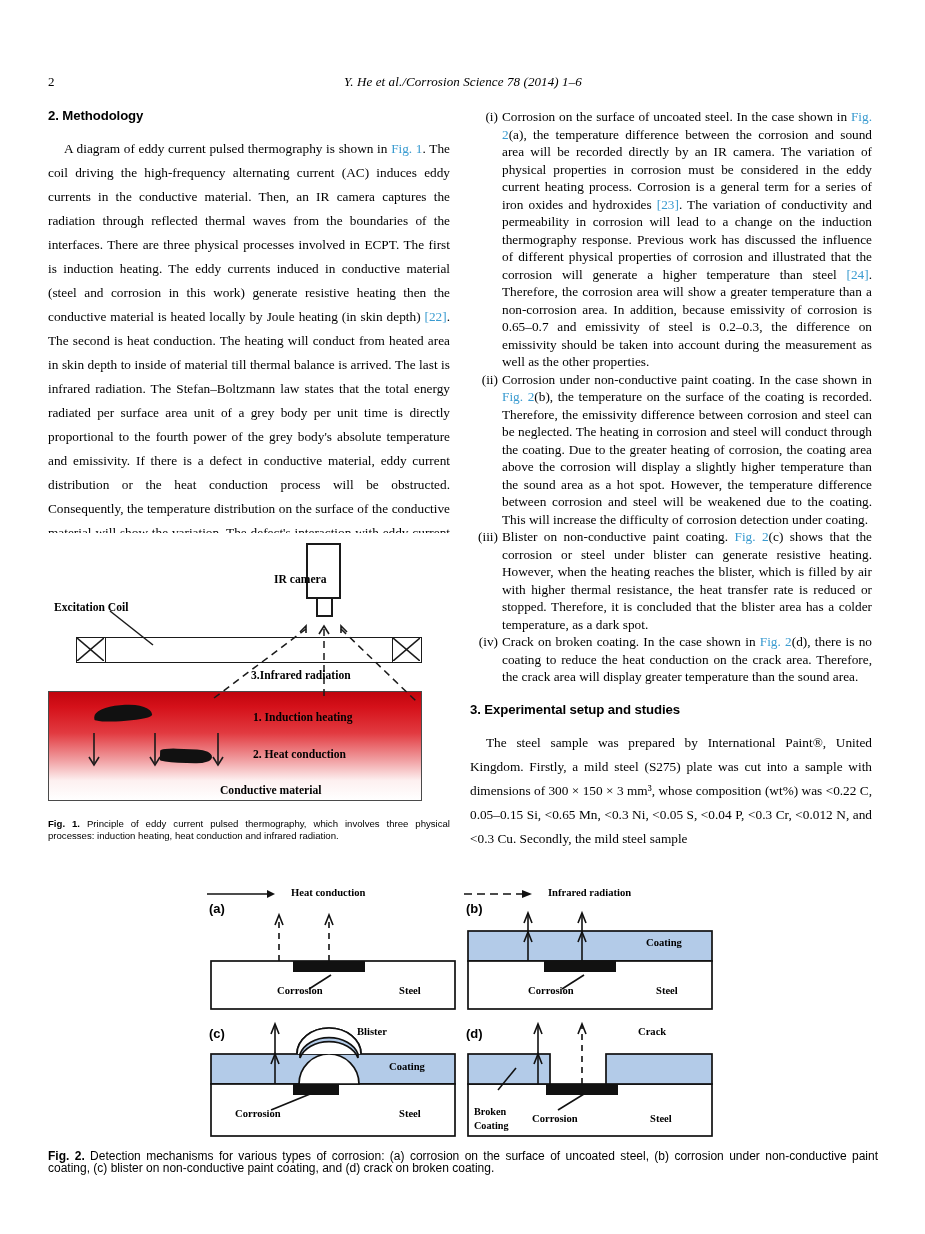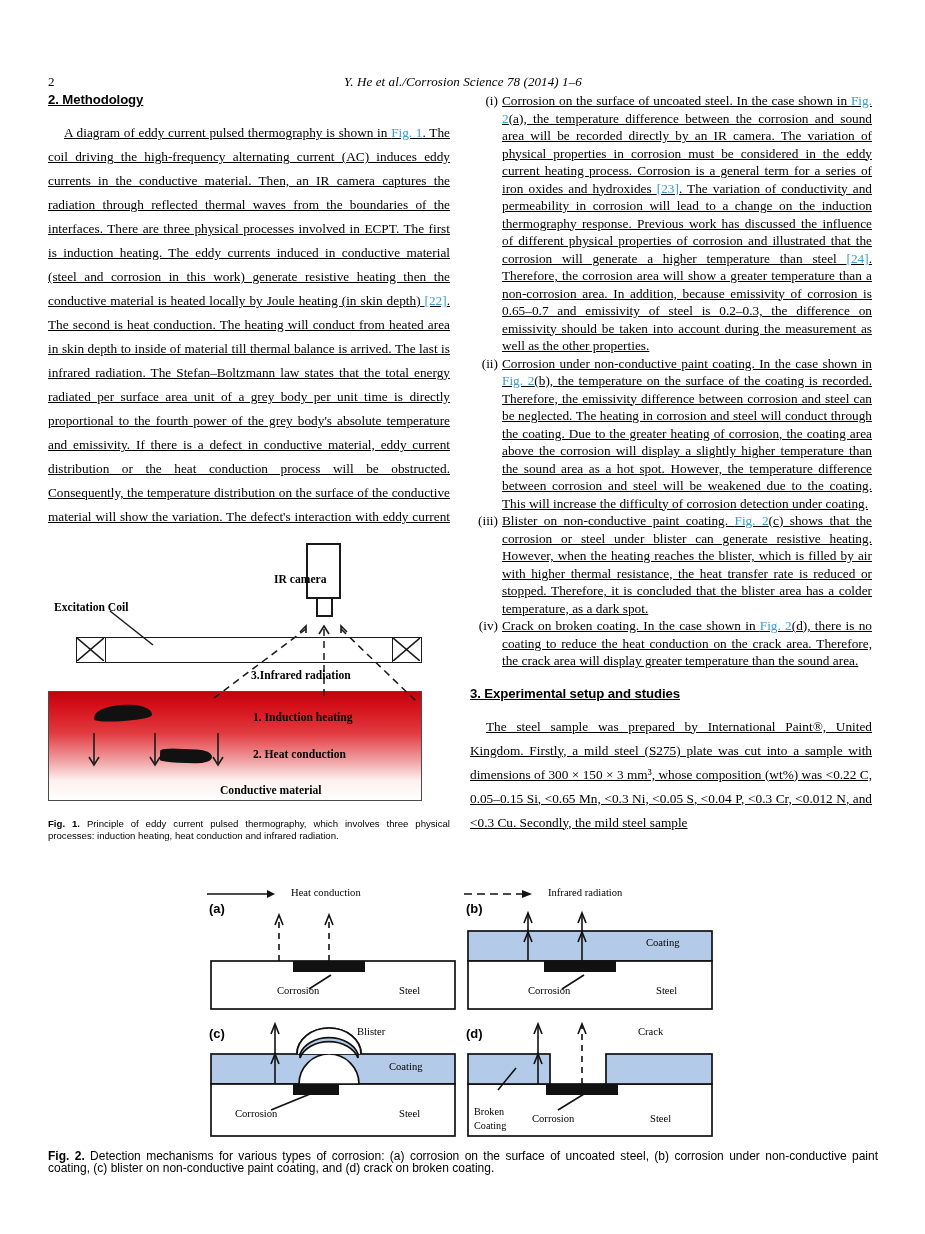--- a/index.html
+++ b/index.html
@@ -17,21 +17,21 @@
   
   .runhead { position:absolute; left:48px; top:74px; width:830px; height:18px; }
   .folio { position:absolute; left:0; top:0; font-size:13px; }
   .runtitle {
     position:absolute; left:0; top:0; width:830px;
     text-align:center; font-style:italic; font-size:13px;
     letter-spacing:0.1px;
   }
 
   
-  .col { position:absolute; top:92px; width:402px;text-decoration:underline; }
+  .col { position:absolute; top:108px; width:402px; }
   .col-left  { left:48px; }
   .col-right { left:470px; }
 
   h2.sect {
     font-family:"Liberation Sans", sans-serif;
     font-size:13.2px; font-weight:bold;
     margin:0 0 14px 0; letter-spacing:-0.1px;
   }
   p.body {
     margin:0 0 0 0;
@@ -132,21 +132,21 @@
   .f2b { left:285px; top:0px; }
   .f2c { left:28px;  top:133px; }
   .f2d { left:285px; top:133px; }
   .f2panel svg { position:absolute; left:0; top:0; }
   .f2lab {
     position:absolute; font-family:"Liberation Sans", sans-serif;
     font-weight:bold; font-size:13px; white-space:nowrap;
   }
   .f2txt {
     position:absolute; font-family:"Liberation Serif", serif;
-    font-weight:normal; font-size:10.6px; white-space:nowrap;
+    font-weight:bold; font-size:10.6px; white-space:nowrap;
   }
   .f2txt.small { font-size:10.2px; }
 </style>
 </head>
 <body>
 
 <div class="page">
 
   <div class="runhead">
     <span class="folio">2</span>

